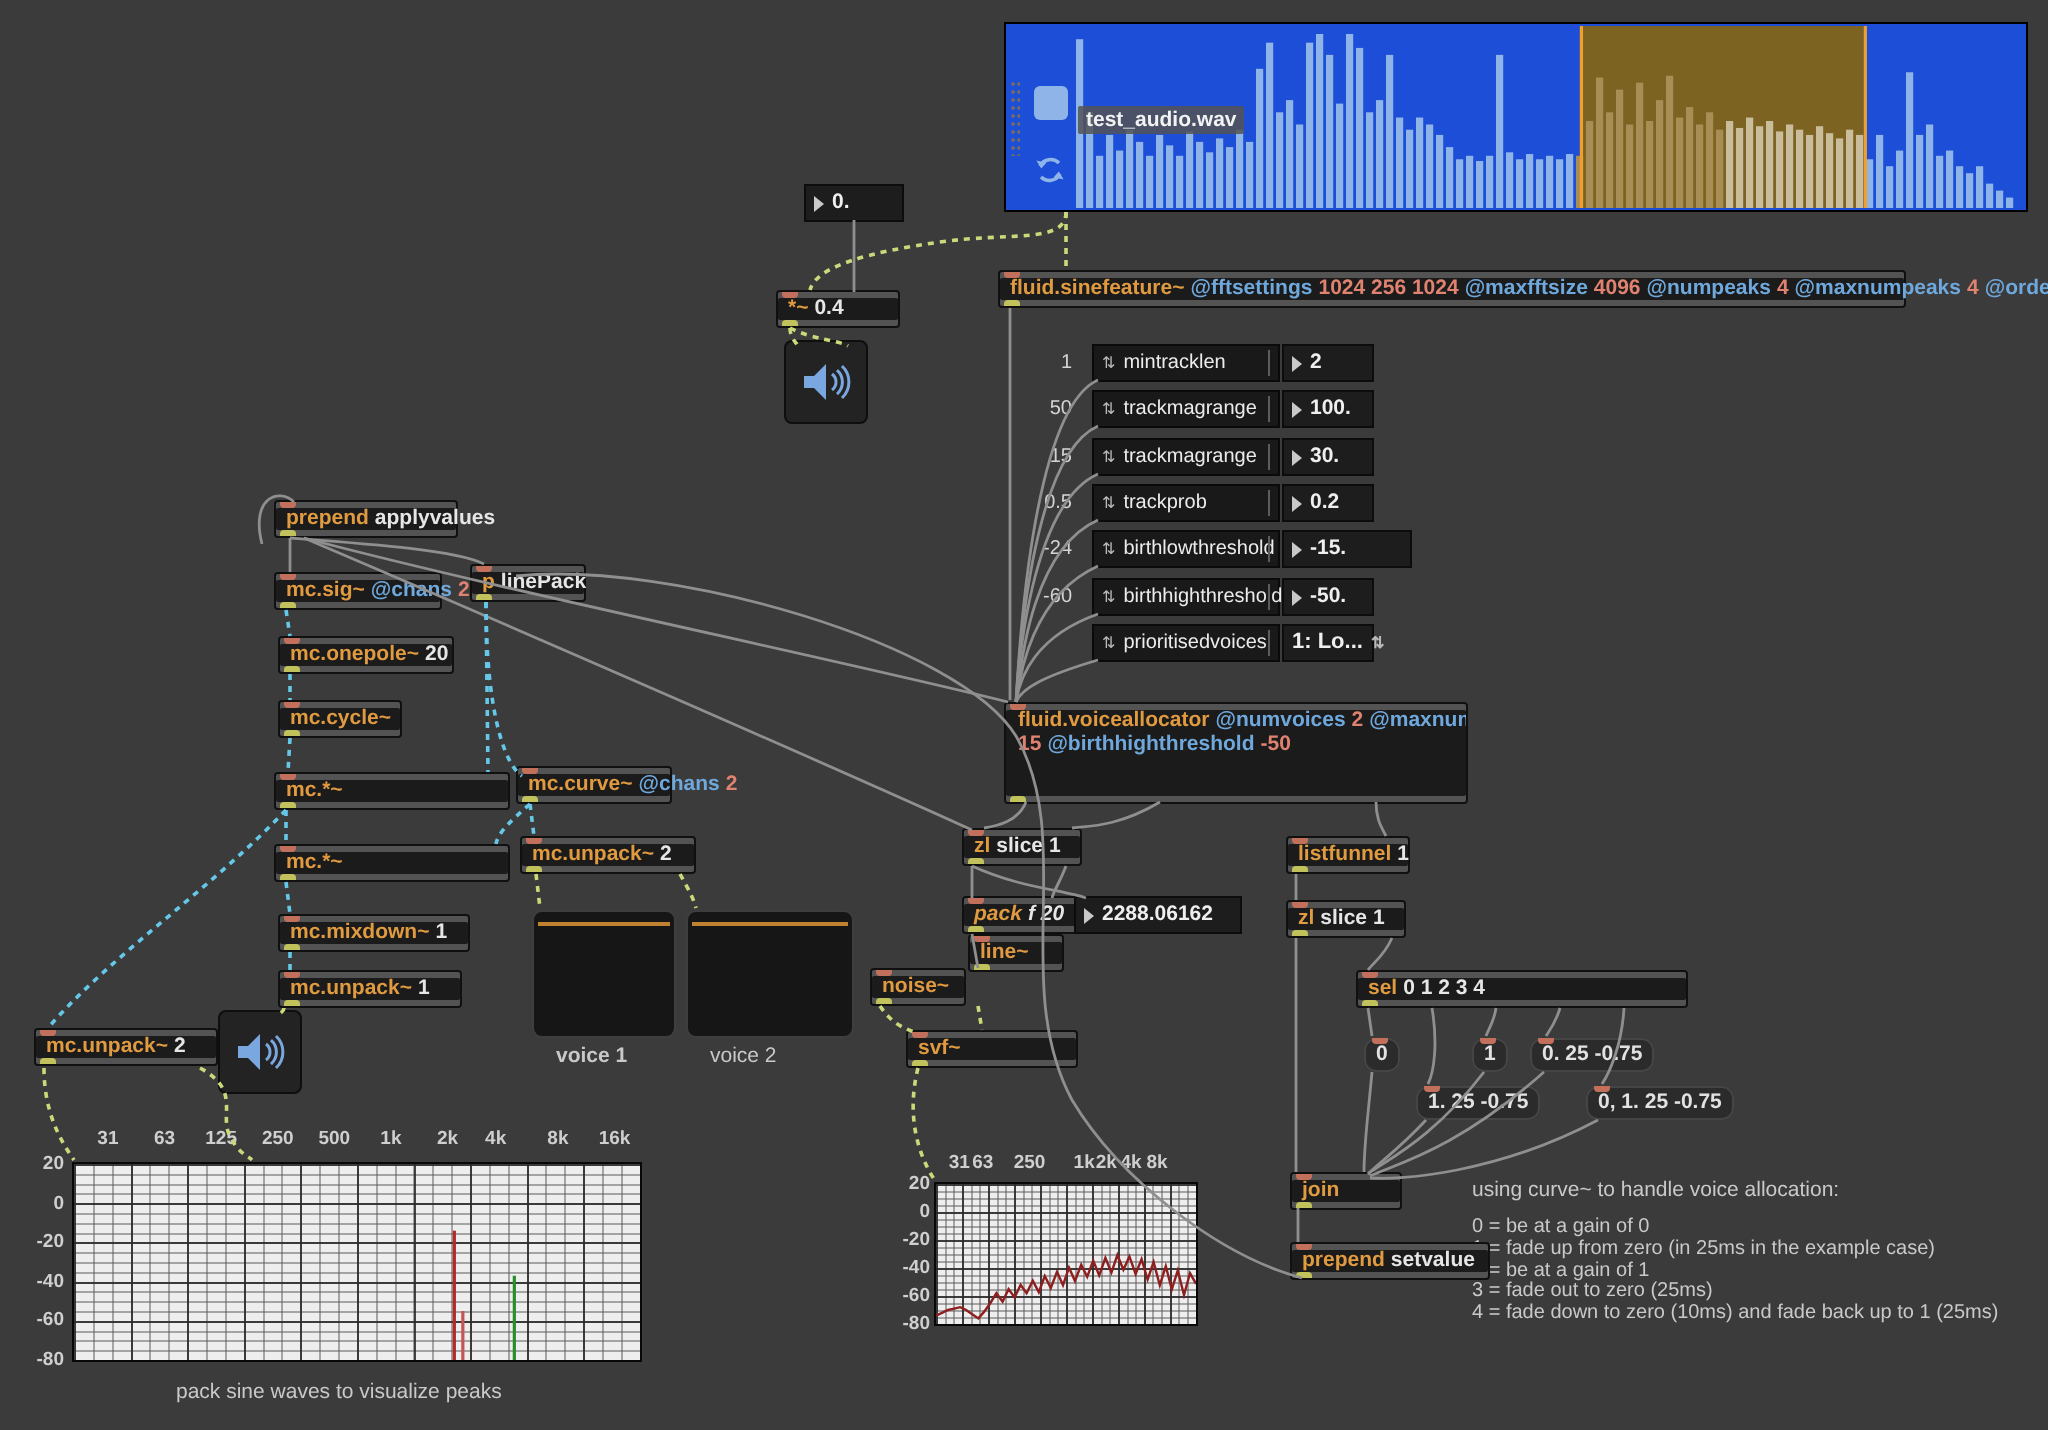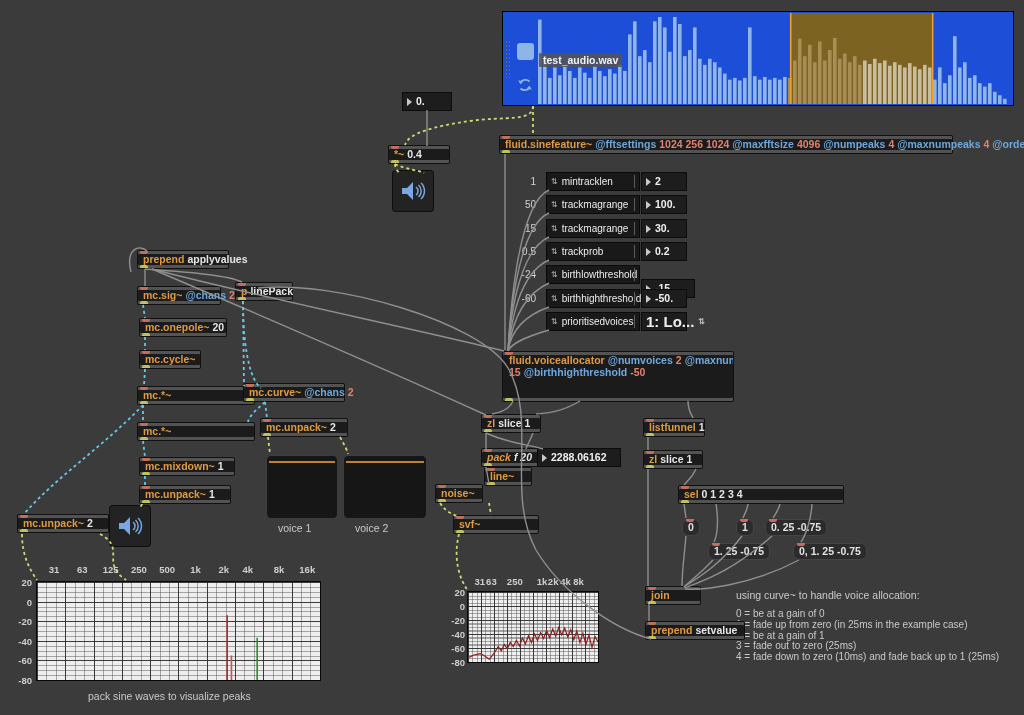--- a/index.html
+++ b/index.html
@@ -234,21 +234,21 @@
     <span class="tri"></span>
       <span>0.2</span>
     </div>
 
   <div class="param-num" style="left:506px;top:269px;">-24</div>
   <div class="attrui" style="left:547px;top:266px;width:92px;height:17px;">
     <span class="stepper">⇅</span>
       <span>birthlowthreshold</span>
       <span class="sep"></span>
     </div>
-  <div class="numbox" style="left:642px;top:280px;width:52px;height:17px;">
+  <div class="numbox" style="left:642px;top:266px;width:63px;height:17px;">
     <span class="tri"></span>
       <span>-15.</span>
     </div>
 
   <div class="param-num" style="left:506px;top:293px;">-60</div>
   <div class="attrui" style="left:547px;top:290px;width:92px;height:17px;">
     <span class="stepper">⇅</span>
       <span>birthhighthreshold</span>
       <span class="sep"></span>
     </div>
@@ -256,21 +256,21 @@
     <span class="tri"></span>
       <span>-50.</span>
     </div>
 
   <div class="attrui" style="left:547px;top:313px;width:92px;height:17px;">
     <span class="stepper">⇅</span>
       <span>prioritisedvoices</span>
       <span class="sep"></span>
     </div>
   <div class="numbox" style="left:642px;top:313px;width:44px;height:17px;justify-content:space-between;">
-    <span style="font-size:15px;">1: Lo...</span>
+    <span style="font-size:11px;">1: Lo...</span>
     <span class="stepper">⇅</span>
     </div>
 
   <div class="obj multiline" style="left:503px;top:352px;width:230px;height:49px;overflow:hidden;"><span class="seg-name">fluid.voiceallocator</span><span class="seg-attr">@numvoices</span><span class="seg-val">2</span><span class="seg-attr">@maxnumvoices</span><span class="seg-val">-15</span><span class="seg-attr">@birthhighthreshold</span><span class="seg-val">-50</span></div>
 
   <div class="obj" style="left:138px;top:251px;width:90px;height:17px;"><span class="seg-name">prepend</span><span class="seg-plain">applyvalues</span></div>
   <div class="obj" style="left:138px;top:287px;width:82px;height:17px;"><span class="seg-name">mc.sig~</span><span class="seg-attr">@chans</span><span class="seg-val">2</span></div>
   <div class="obj" style="left:236px;top:283px;width:56px;height:17px;"><span class="seg-name">p</span><span class="seg-plain">linePack</span></div>
   <div class="obj" style="left:140px;top:319px;width:86px;height:17px;"><span class="seg-name">mc.onepole~</span><span class="seg-plain">20</span></div>
   <div class="obj" style="left:140px;top:351px;width:60px;height:17px;"><span class="seg-name">mc.cycle~</span></div>
@@ -279,29 +279,29 @@
   <div class="obj" style="left:140px;top:458px;width:94px;height:17px;"><span class="seg-name">mc.mixdown~</span><span class="seg-plain">1</span></div>
   <div class="obj" style="left:140px;top:486px;width:90px;height:17px;"><span class="seg-name">mc.unpack~</span><span class="seg-plain">1</span></div>
   <div class="obj" style="left:18px;top:515px;width:90px;height:17px;"><span class="seg-name">mc.unpack~</span><span class="seg-plain">2</span></div>
   <div class="dac" style="left:110px;top:506px;">
     <svg width="26" height="22" viewBox="0 0 26 22">
       <path d="M2,8 L7,8 L13,2 L13,20 L7,14 L2,14 Z" fill="#7aa7e0"></path>
       <path d="M16,7 A5,5 0 0 1 16,15 M18.5,5 A8,8 0 0 1 18.5,17 M21,3 A11,11 0 0 1 21,19" fill="none" stroke="#7aa7e0" stroke-width="1.5"></path>
     </svg>
   </div>
 
-  <div class="obj" style="left:244px;top:384px;width:100px;height:17px;"><span class="seg-name">mc.curve~</span><span class="seg-attr">@chans</span><span class="seg-val">2</span></div>
+  <div class="obj" style="left:259px;top:384px;width:76px;height:17px;"><span class="seg-name">mc.curve~</span><span class="seg-attr">@chans</span><span class="seg-val">2</span></div>
   <div class="obj" style="left:261px;top:419px;width:86px;height:17px;"><span class="seg-name">mc.unpack~</span><span class="seg-plain">2</span></div>
   <div class="vscope" style="left:266px;top:455px;width:72px;height:64px;">
       <div class="hline"></div>
     </div>
   <div class="vscope" style="left:343px;top:455px;width:84px;height:64px;">
       <div class="hline"></div>
     </div>
-  <div class="comment" style="left:278px;top:522px;">voice 1</div>
+  <div class="comment" style="left:278px;top:522px;font-weight:bold;">voice 1</div>
   <div class="comment" style="left:355px;top:522px;">voice 2</div>
 
   <div class="obj" style="left:482px;top:415px;width:58px;height:17px;"><span class="seg-name">zl</span><span class="seg-plain">slice 1</span></div>
   <div class="obj" style="left:482px;top:449px;width:58px;height:17px;font-style:italic;"><span class="seg-name">pack</span><span class="seg-plain">f 20</span></div>
   <div class="numbox" style="left:538px;top:449px;width:82px;height:17px;">
     <span class="tri"></span>
     <span>2288.06162</span>
     </div>
   <div class="obj" style="left:436px;top:485px;width:46px;height:17px;"><span class="seg-name">noise~</span></div>
   <div class="obj" style="left:485px;top:468px;width:46px;height:17px;"><span class="seg-name">line~</span></div>

